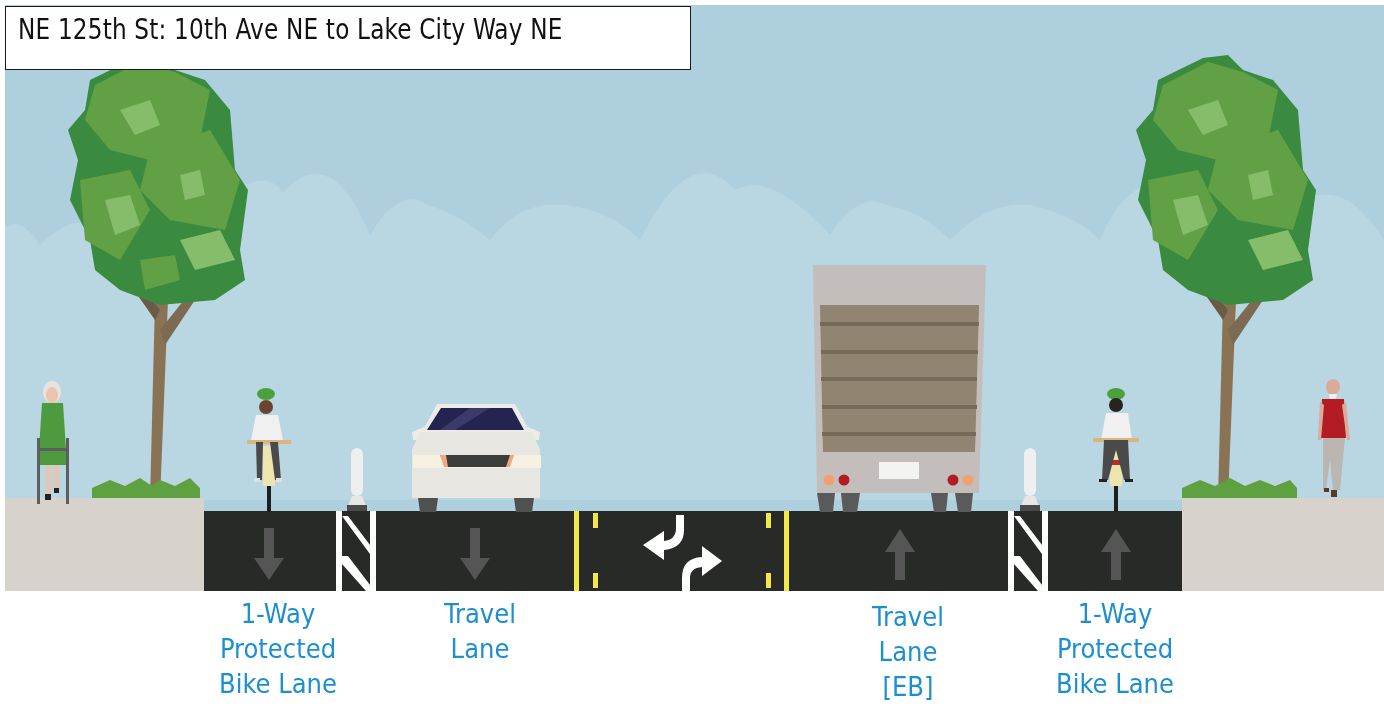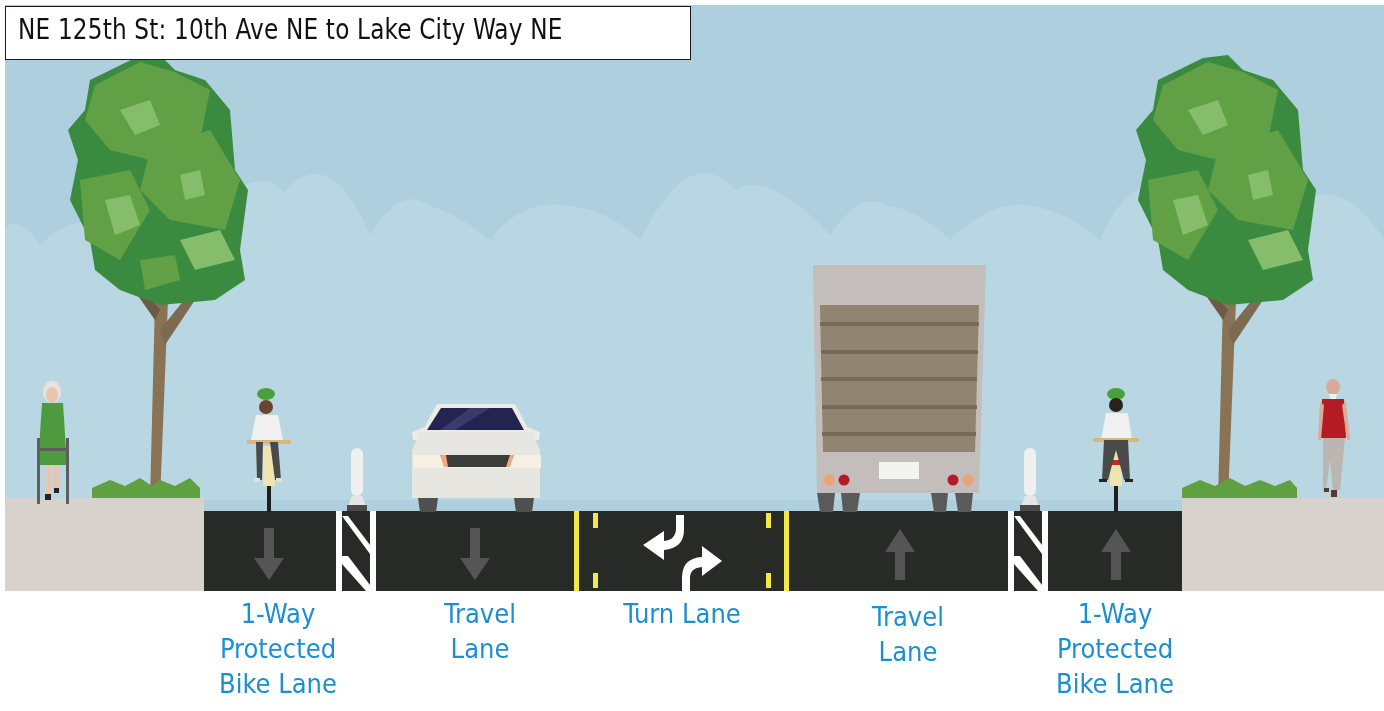--- a/index.html
+++ b/index.html
@@ -1,19 +1,19 @@
 <!DOCTYPE html>
 <html><head>
 <meta charset="utf-8">
 <style>
   html, body { margin:0; padding:0; background:#ffffff; }
   body { width:1384px; height:711px; position:relative; overflow:hidden; font-family:"DejaVu Sans Condensed","DejaVu Sans",sans-serif; }
   .scene { position:absolute; left:5px; top:5px; width:1379px; height:586px; background:#aecfdd; overflow:hidden; }
   .scene svg { position:absolute; left:0; top:0; }
-  .title-box { position:absolute; left:5px; top:6px; width:686px; height:54px; background:#ffffff; border:1.5px solid #1a1a1a; box-sizing:border-box; }
+  .title-box { position:absolute; left:5px; top:6px; width:686px; height:64px; background:#ffffff; border:1.5px solid #1a1a1a; box-sizing:border-box; }
   .title-text { position:absolute; left:12px; top:6px; font-size:28px; color:#111; letter-spacing:0.2px; white-space:nowrap; font-family:"DejaVu Sans Condensed","DejaVu Sans",sans-serif; transform:scaleX(0.92); transform-origin:left center; }
   .labels { position:absolute; left:0; top:596px; width:1384px; height:115px; }
   .lane-label { position:absolute; text-align:center; color:#1b8fcf; font-size:27px; line-height:35px; font-weight:normal; white-space:nowrap; }
   .lane-label span { display:block; }
 </style>
 </head>
 <body>
 
 <div class="scene">
   <svg width="1379" height="586" viewBox="5 5 1379 586" xmlns="http://www.w3.org/2000/svg">
@@ -210,25 +210,23 @@
 <div class="labels">
   <div class="lane-label" style="left:198px; width:160px;">
     <span>1-Way</span>
     <span>Protected</span>
     <span>Bike Lane</span>
   </div>
   <div class="lane-label" style="left:400px; width:160px;">
     <span>Travel</span>
     <span>Lane</span>
   </div>
-  <div class="lane-label" style="left:582px; width:200px;">
-    <span>Turn Lane</span>
-  </div>
   <div class="lane-label" style="left:828px; width:160px; top:3px;">
     <span>Travel</span>
     <span>Lane</span>
+    <span>[EB]</span>
   </div>
   <div class="lane-label" style="left:1035px; width:160px;">
     <span>1-Way</span>
     <span>Protected</span>
     <span>Bike Lane</span>
   </div>
 </div>
 
 </body></html>

